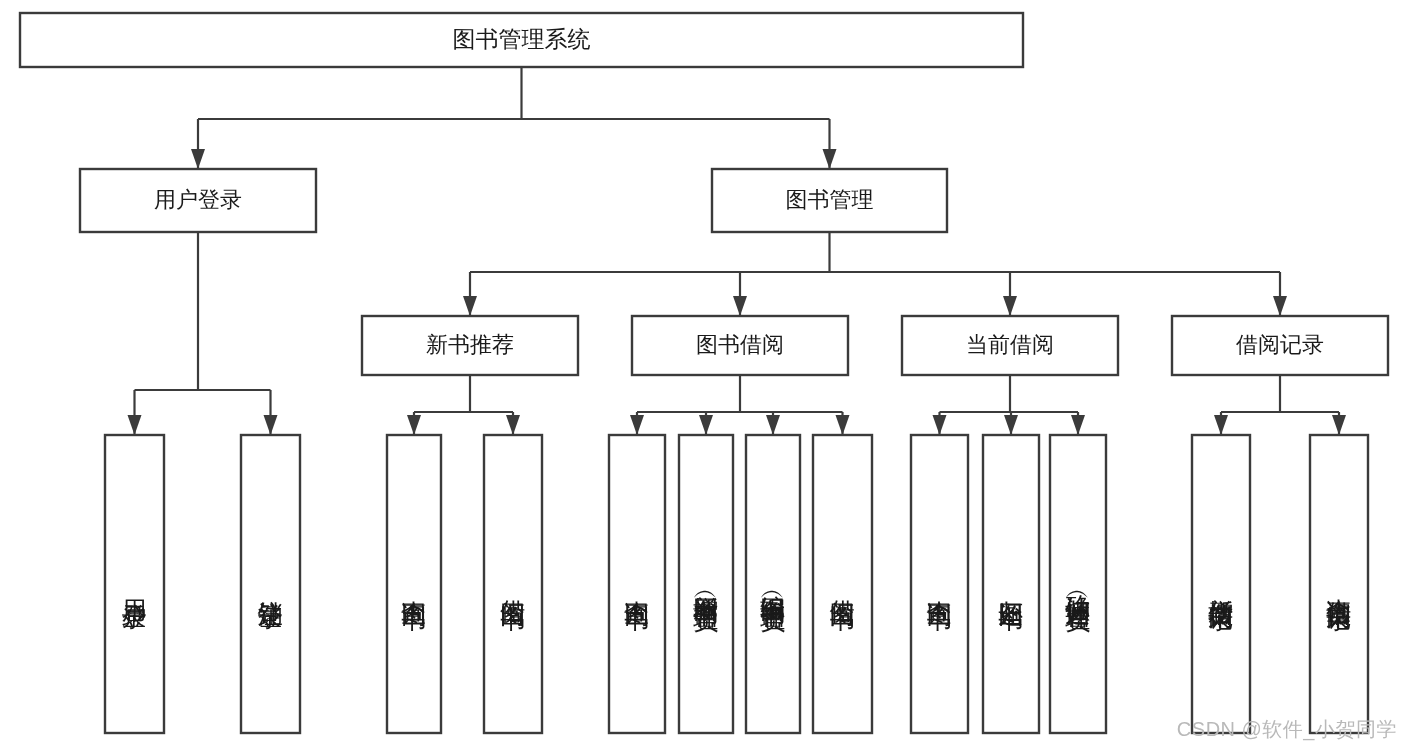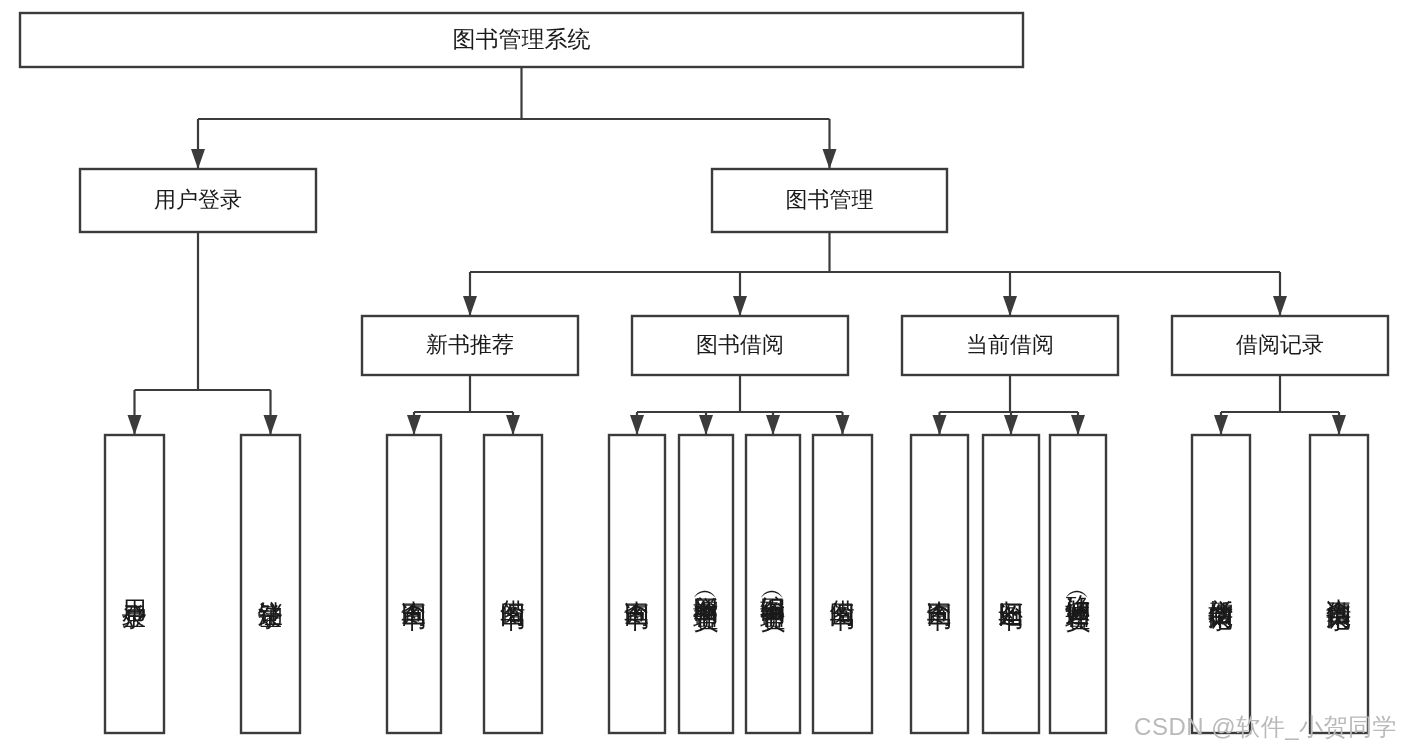--- a/index.html
+++ b/index.html
@@ -62,21 +62,21 @@
     align-items: center;
     justify-content: center;
     white-space: nowrap;
     pointer-events: none;
   }
   .watermark {
     position: absolute;
     right: 8px;
     bottom: 4px;
     font-family: "Liberation Sans", "DejaVu Sans", sans-serif;
-    font-size: 24px;
+    font-size: 20px;
     color: #b9b9b9;
     letter-spacing: 0.5px;
     white-space: nowrap;
   }
 </style>
 </head>
 <body>
 
 <div id="stage">
 

